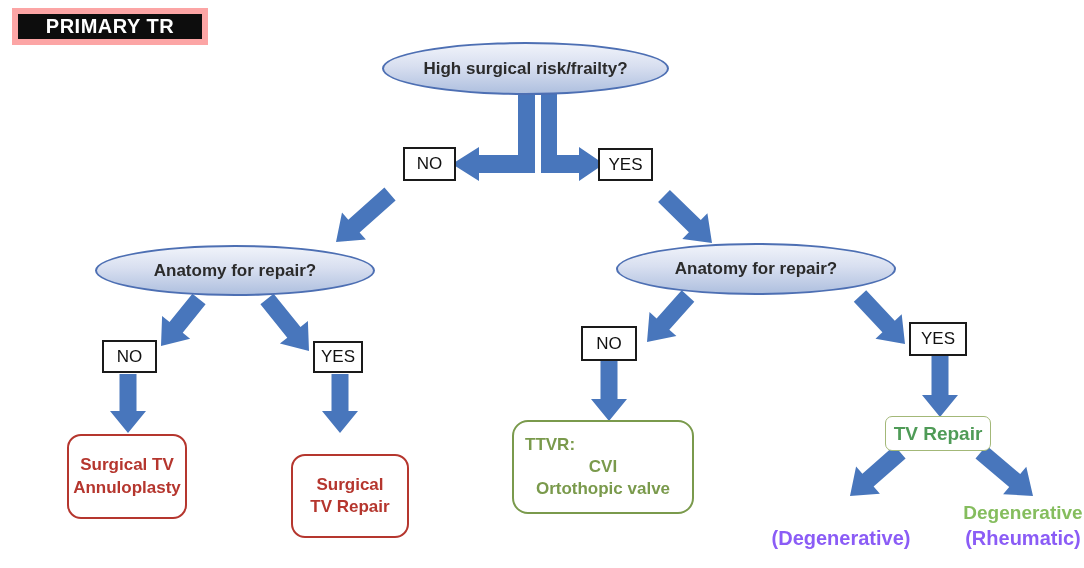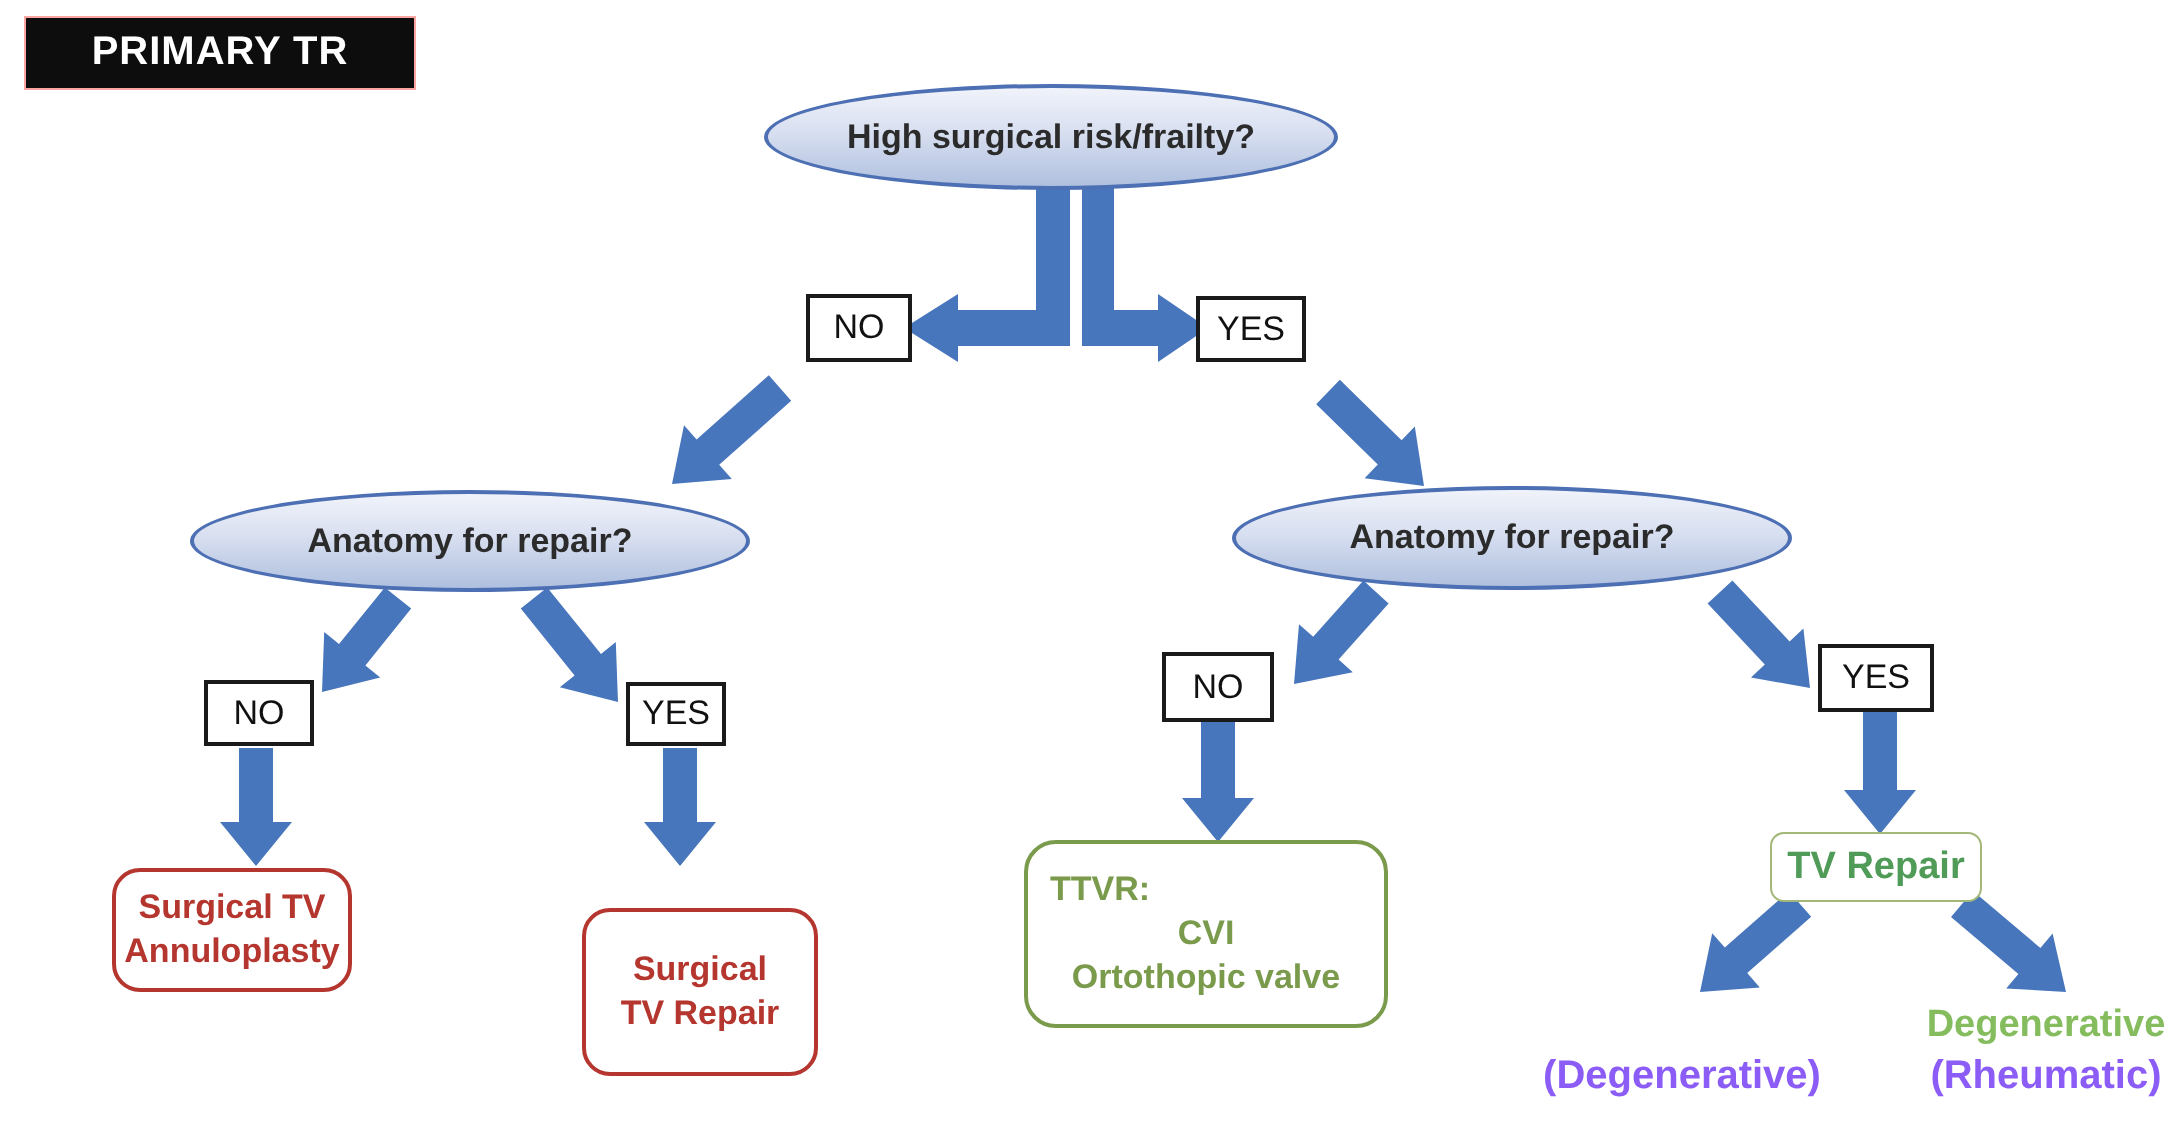--- a/index.html
+++ b/index.html
@@ -9,21 +9,21 @@
     background:#ffffff;
     font-family:"Liberation Sans",sans-serif;
     overflow:hidden;
   }
   #arrows{position:absolute;left:0;top:0;z-index:1;}
 
   .abs{position:absolute;box-sizing:border-box;}
 
   .header-box{
     left:12px;top:8px;width:196px;height:37px;
-    background:#0d0d0d;border:1px solid #fca5a5;
+    background:#0d0d0d;border:6px solid #fca5a5;
     display:flex;align-items:center;justify-content:center;
     color:#ffffff;font-weight:bold;font-size:20px;letter-spacing:.5px;
     z-index:3;
   }
 
   .ellipse{
     border:2px solid var(--ellipse-border,#4D6FB3);
     border-radius:50%;
     background:linear-gradient(180deg,var(--ellipse-fill-top,#F0F3FA) 0%,#D8DFF0 45%,var(--ellipse-fill-bottom,#AFC0DF) 100%);
     display:flex;align-items:center;justify-content:center;
@@ -47,21 +47,21 @@
   .no-right{left:581px;top:326px;width:56px;height:35px;}
   .yes-right{left:909px;top:322px;width:58px;height:34px;}
 
   .outcome{
     background:#ffffff;border-radius:14px;
     display:flex;flex-direction:column;align-items:center;justify-content:center;
     font-weight:bold;line-height:1.3;text-align:center;
     z-index:3;
   }
   .outcome-red{border:2px solid var(--red,#B5362E);color:var(--red,#B5362E);font-size:17px;}
-  .red1{left:56px;top:434px;width:120px;height:62px;}
+  .red1{left:67px;top:434px;width:120px;height:85px;}
   .red2{left:291px;top:434px;width:118px;height:84px;margin-top:20px;}
 
   .outcome-olive{border:2px solid var(--olive,#7A9A4C);color:var(--olive,#7A9A4C);font-size:17px;border-radius:16px;}
   .ttvr{left:512px;top:420px;width:182px;height:94px;}
   .ttvr .first-line{align-self:flex-start;padding-left:11px;}
 
   .tv-repair-box{
     left:885px;top:416px;width:106px;height:35px;
     background:#ffffff;border:1.5px solid #A3B878;border-radius:7px;
     display:flex;align-items:center;justify-content:center;

